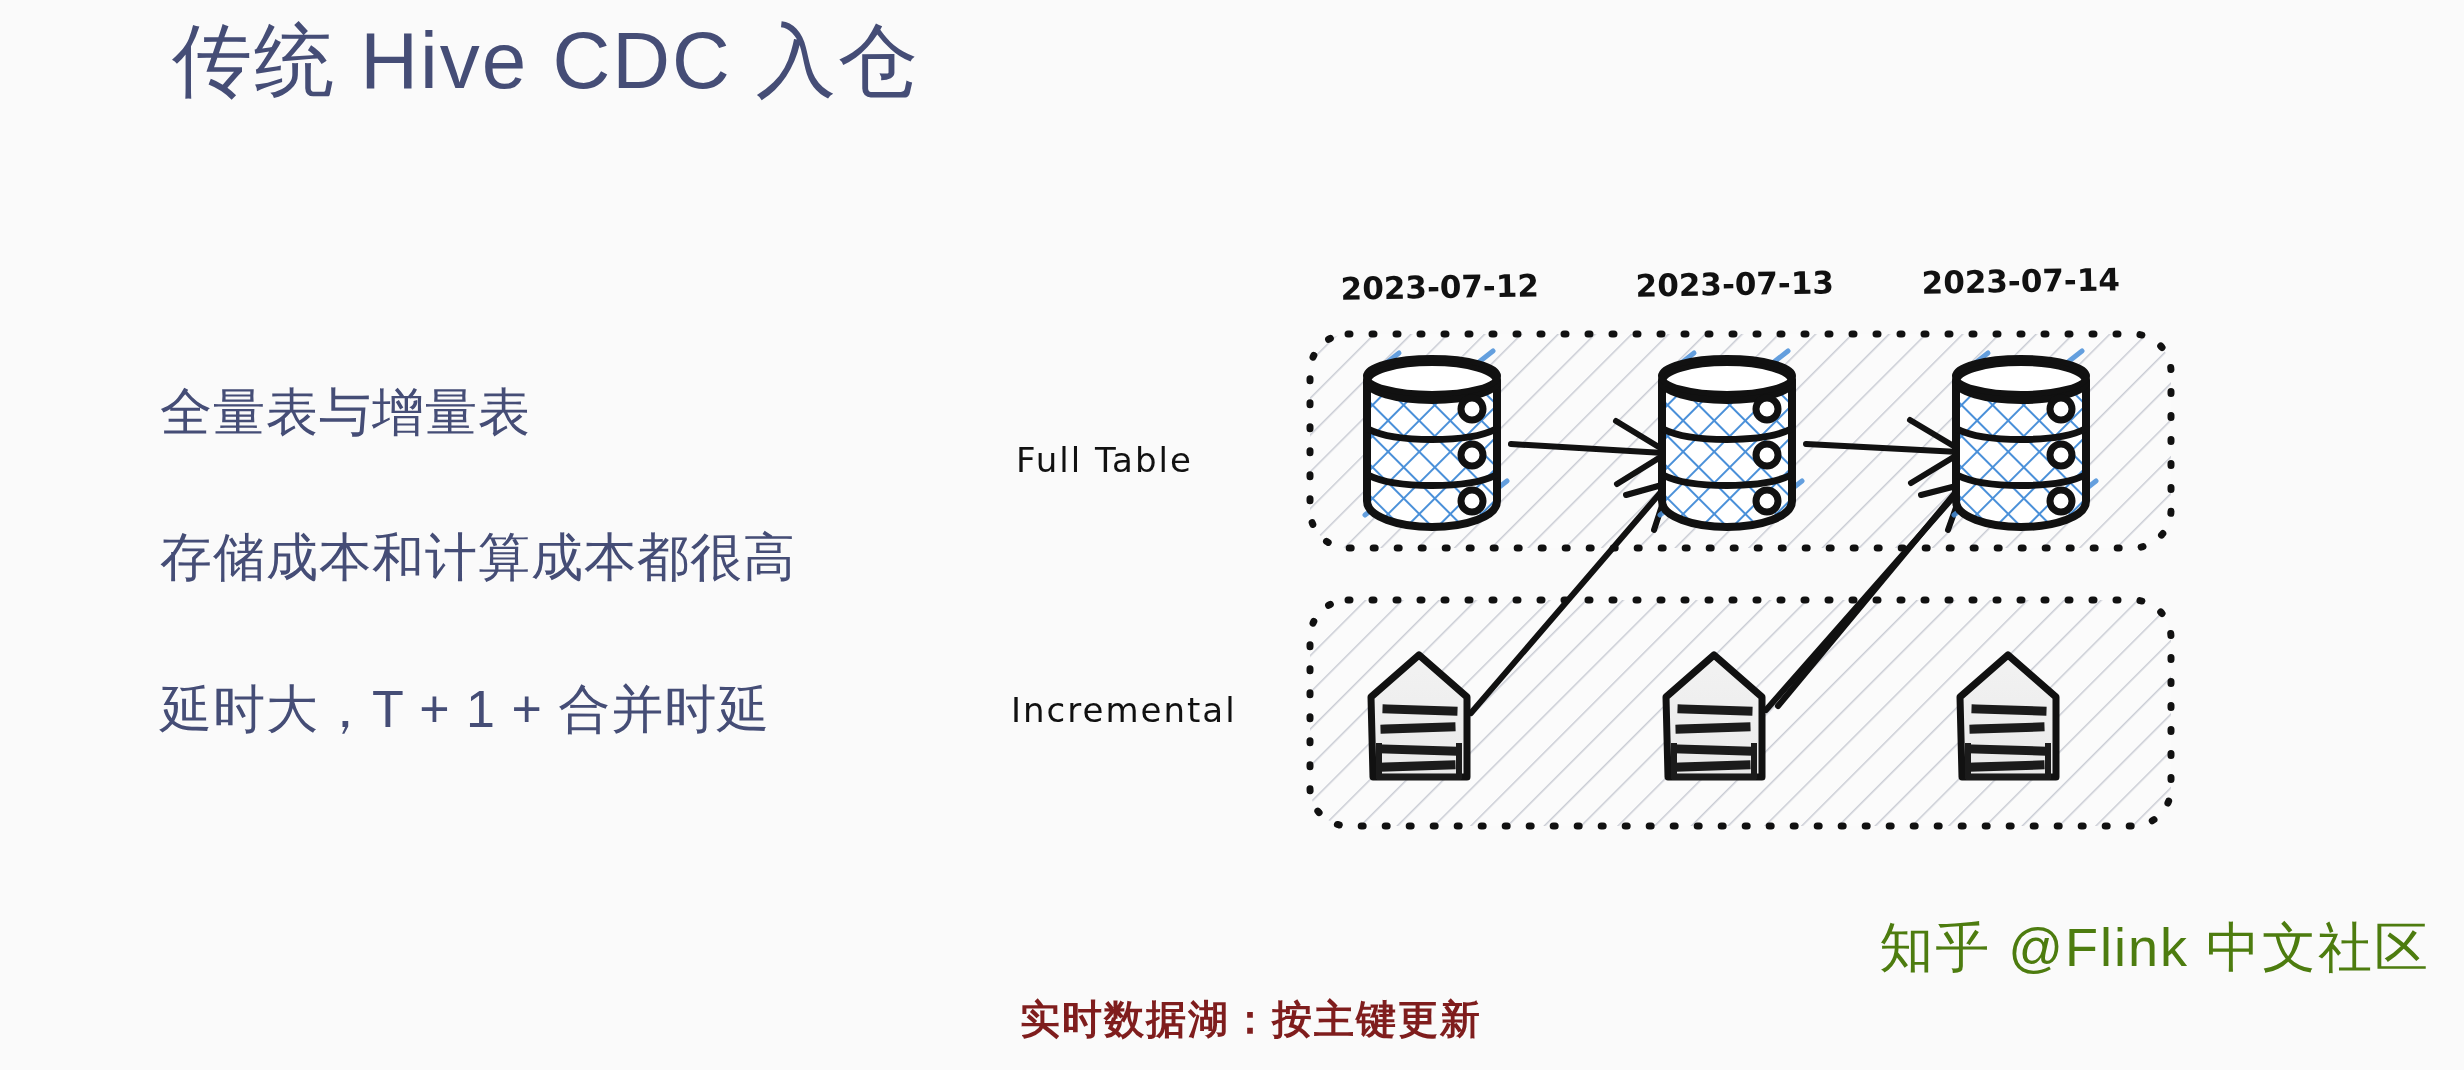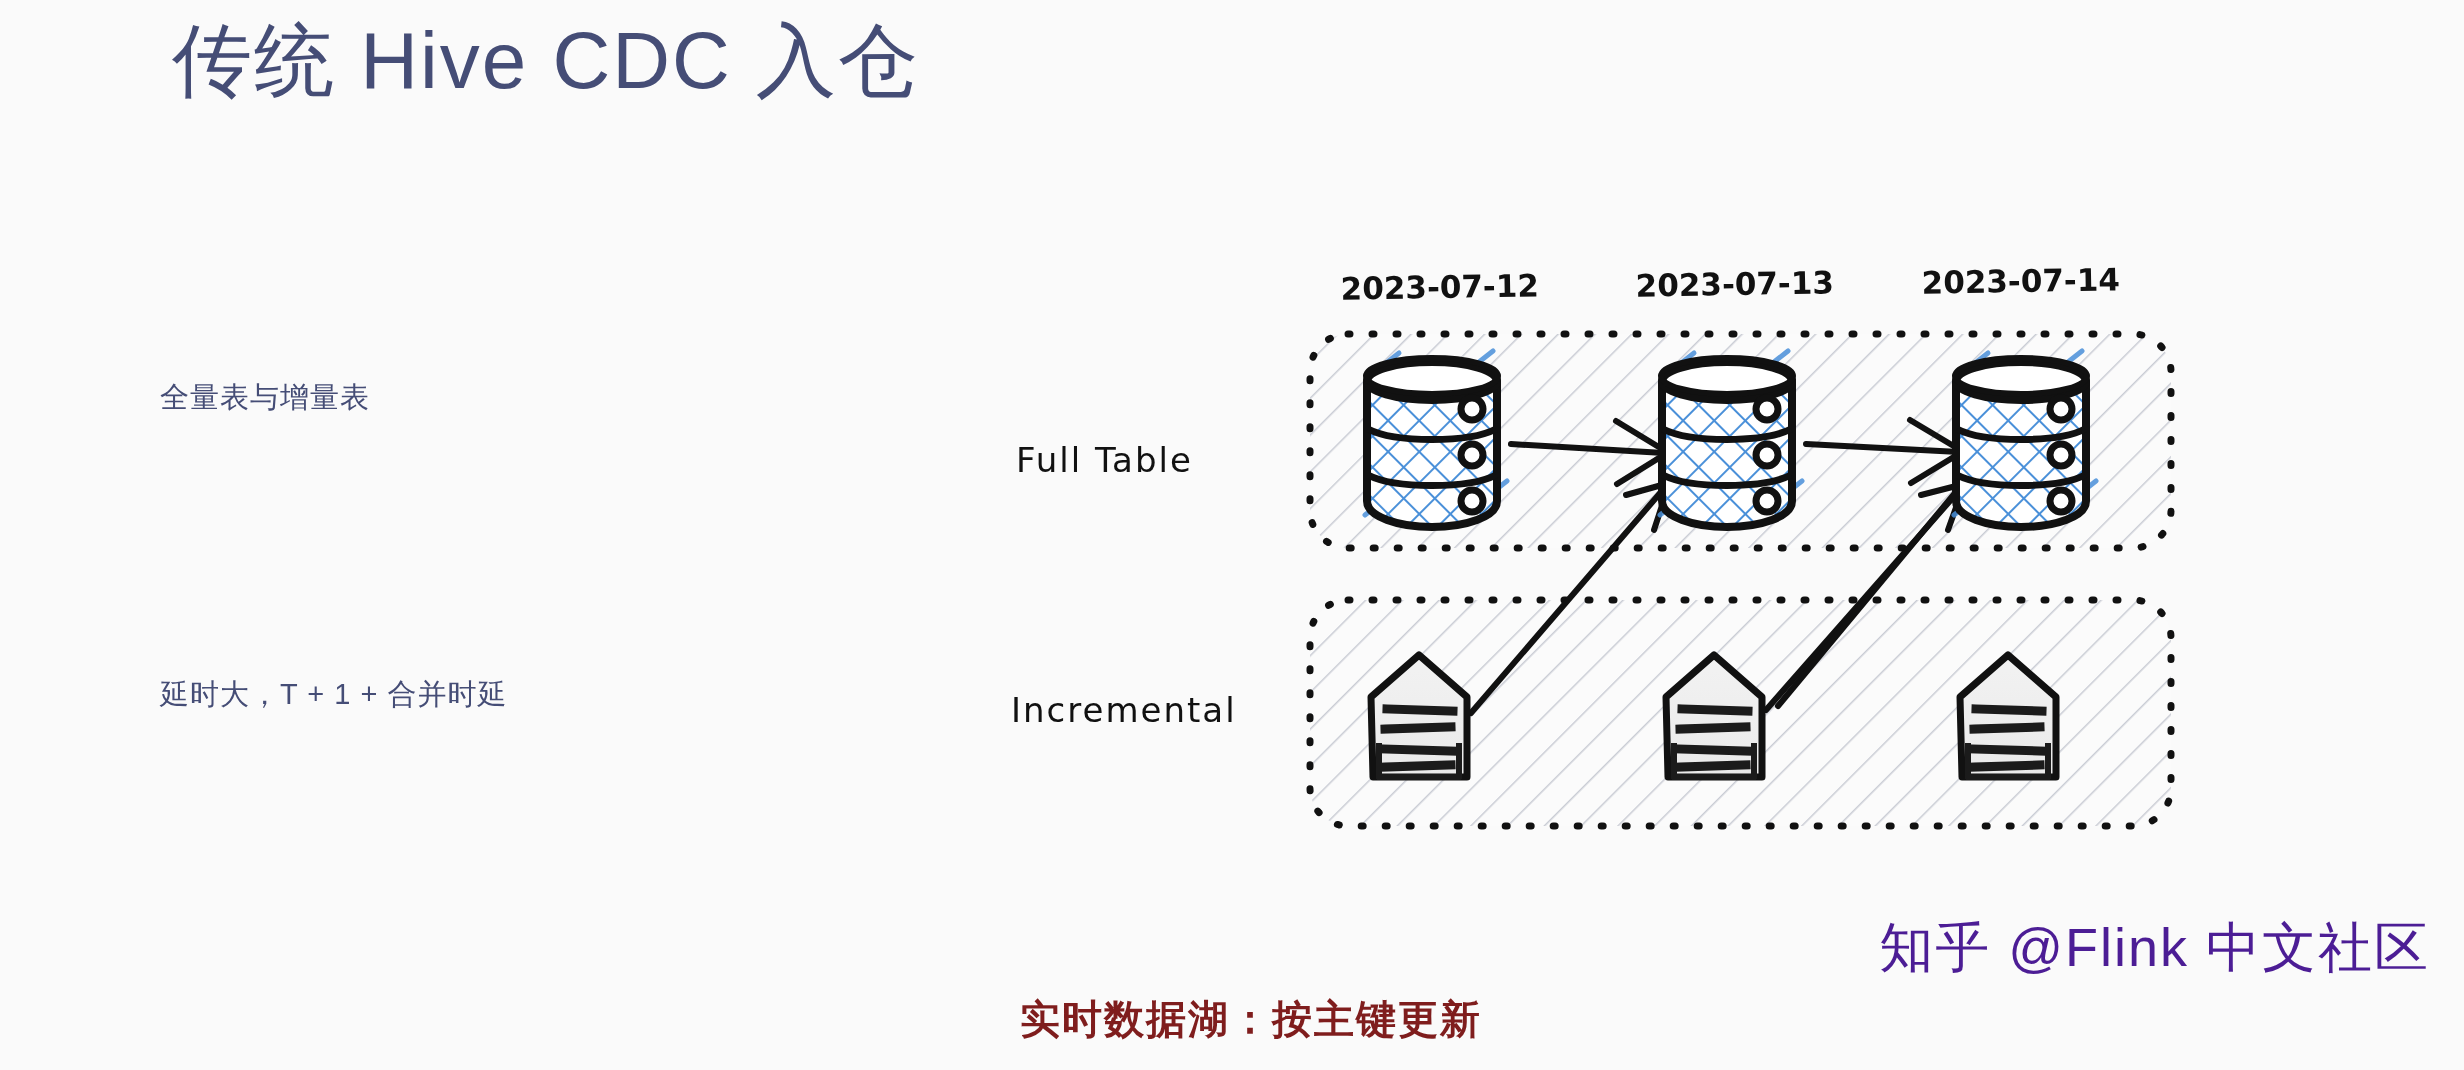--- a/index.html
+++ b/index.html
@@ -26,21 +26,21 @@
     font-weight: 400;
     color: #454d76;
     letter-spacing: 2px;
     white-space: nowrap;
   }
 
   
   .bullet-line {
     position: absolute;
     left: 160px;
-    font-size: 29px;
+    font-size: 52px;
     font-weight: 400;
     color: #454d76;
     letter-spacing: 1px;
     white-space: nowrap;
   }
   #bullet-0 { top: 378px; }
   #bullet-1 { top: 523px; }
   #bullet-2 { top: 668px; margin-top: 7px; }
 
   
@@ -66,33 +66,34 @@
     white-space: nowrap;
   }
 
   
   #watermark {
     position: absolute;
     right: 34px;
     top: 912px;
     font-size: 54px;
     font-weight: 400;
-    color: #4c1d95;
+    color: #4d7c0f;
     letter-spacing: 2px;
     white-space: nowrap;
   }
 </style>
 </head>
 <body>
 
 <div id="slide">
 
   <div id="slide-title">传统 Hive CDC 入仓</div>
 
   <div class="bullet-line" id="bullet-0">全量表与增量表</div>
+  <div class="bullet-line" id="bullet-1">存储成本和计算成本都很高</div>
   <div class="bullet-line" id="bullet-2">延时大，T + 1 + 合并时延</div>
 
   <div id="diagram">
     <svg width="2464" height="1070" viewBox="0 0 2464 1070" xmlns="http://www.w3.org/2000/svg">
       <defs>
 
         <pattern id="grayHatch" width="26" height="26" patternUnits="userSpaceOnUse" patternTransform="rotate(45)">
           <rect width="26" height="26" fill="#fbfbfb"></rect>
           <line x1="0" y1="0" x2="0" y2="26" stroke="#c9ccd4" stroke-width="3"></line>
         </pattern>

